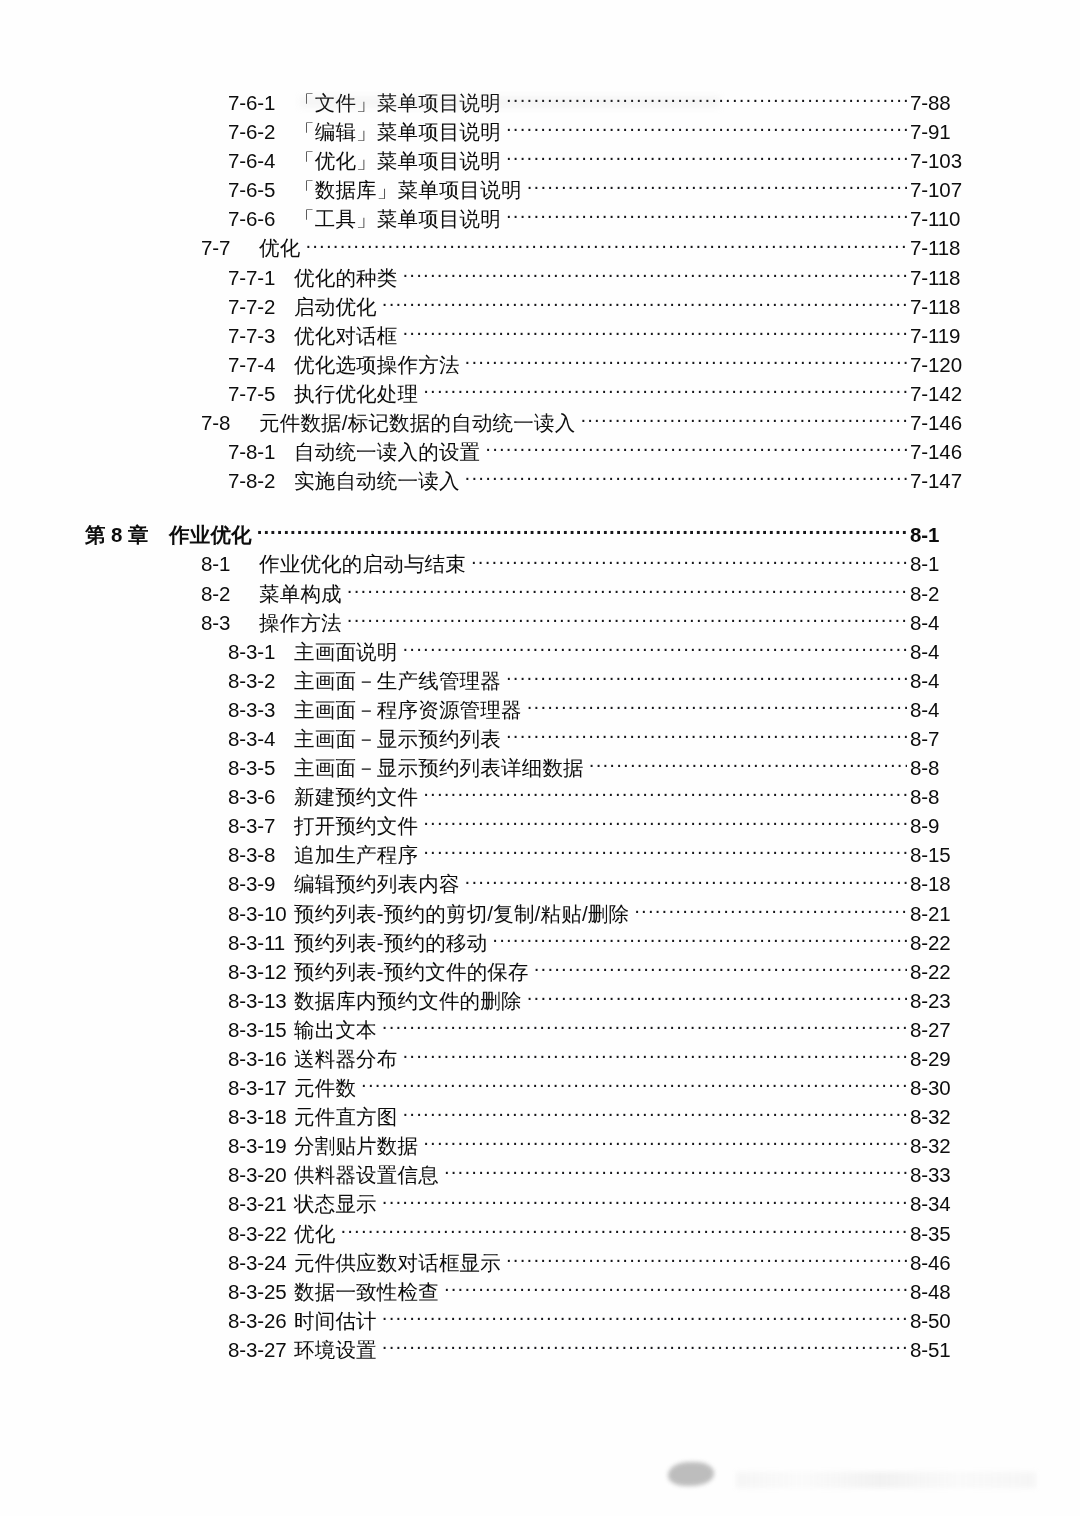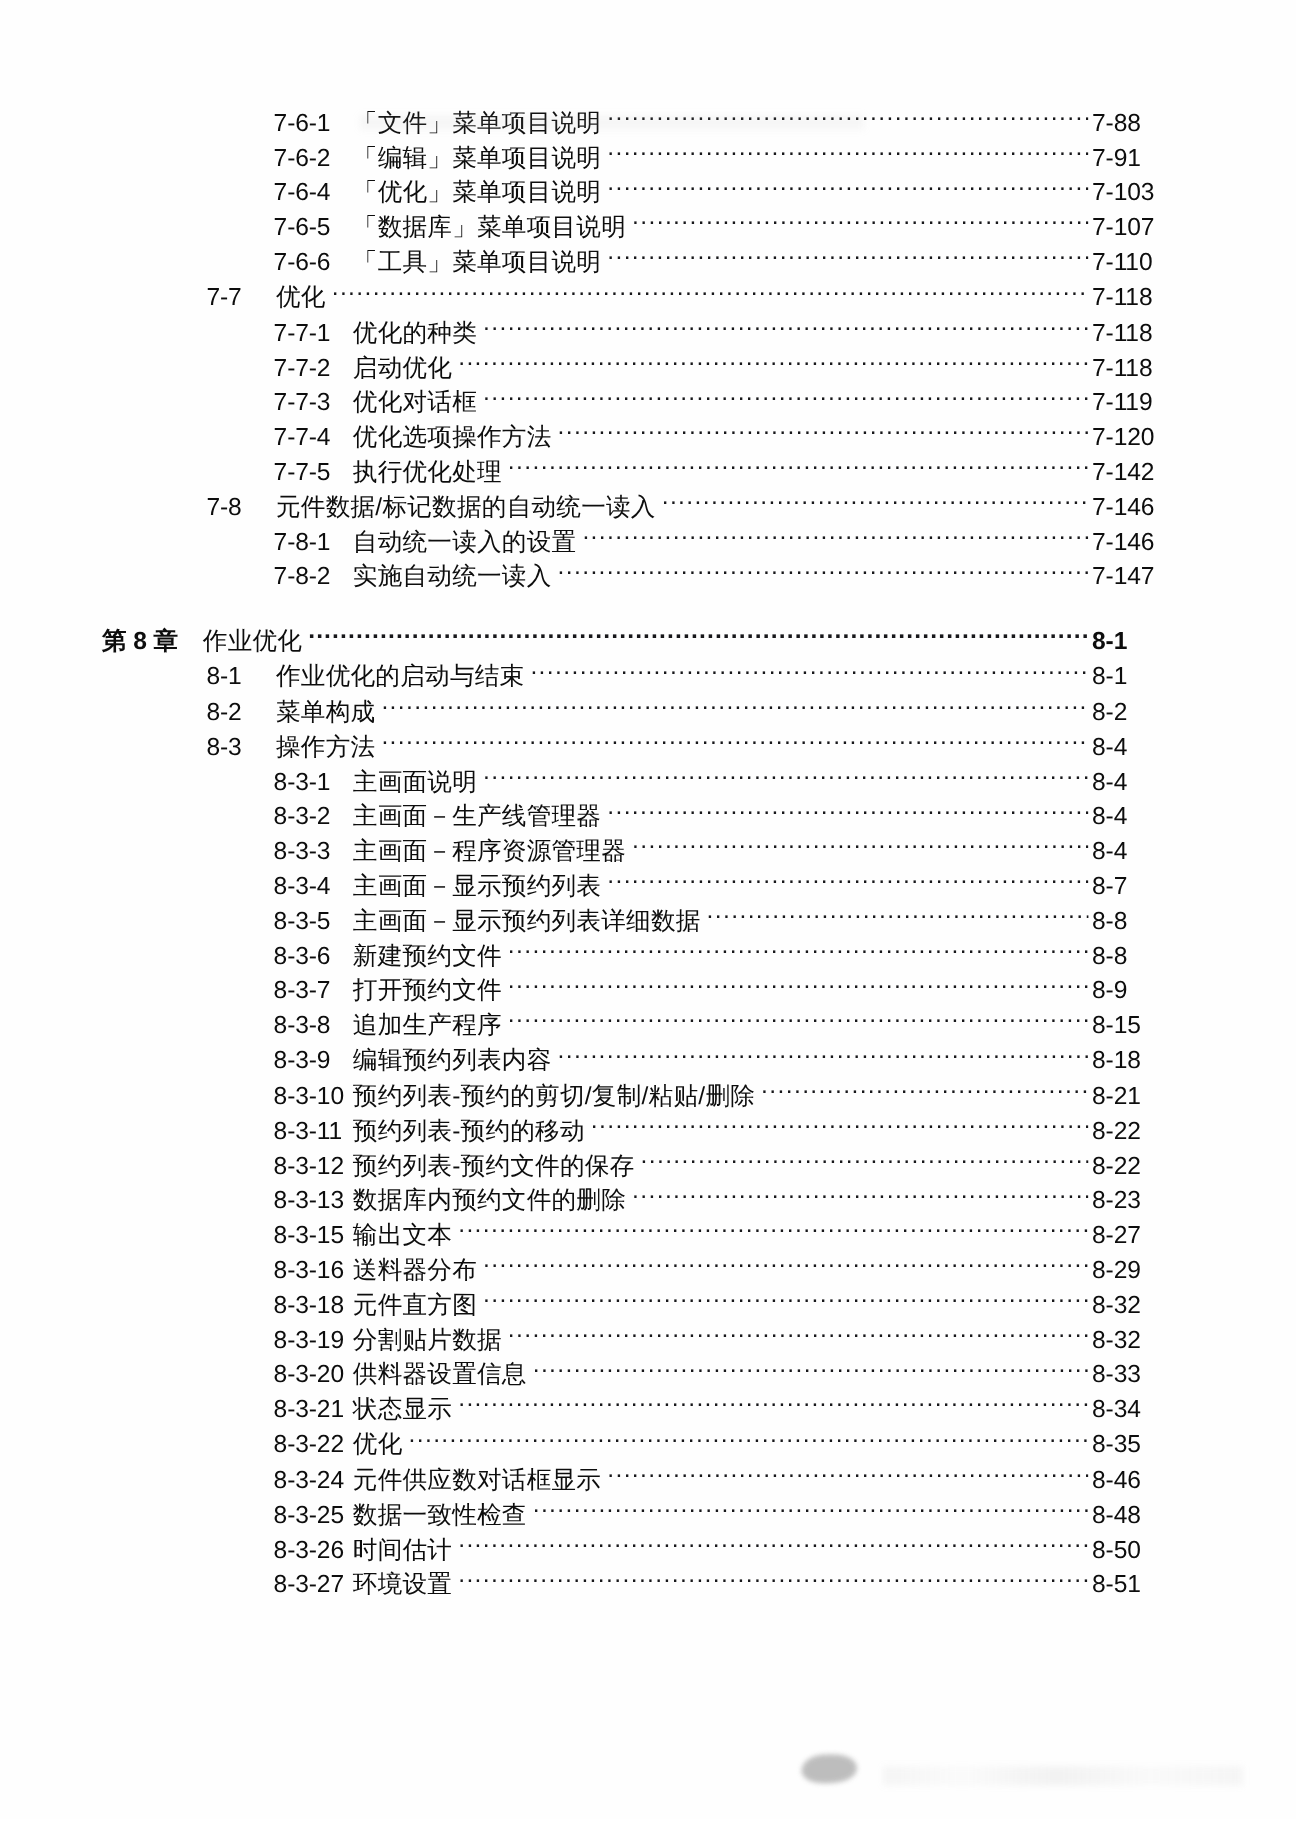--- a/index.html
+++ b/index.html
@@ -80,28 +80,28 @@
   }
 
   
   
   .lvl3 { padding-left: 228px; padding-right: 108px; }
   .lvl3 .num { width: 66px; }
   .lvl3 .pg  { min-width: 62px; }
 
   
   .lvl2 { padding-left: 172px; padding-right: 108px; }
-  .lvl2 .num { width: 58px; }
+  .lvl2 .num { width: 58px; margin-left: 29px; }
   .lvl2 .pg  { min-width: 62px; }
 
   
   .lvl1 { padding-left: 85px; padding-right: 108px; font-weight: bold; }
   .lvl1 .num { width: 84px; }
   .lvl1 .pg  { min-width: 62px; font-weight: bold; }
-  .lvl1 .title { font-weight: normal; }
+  .lvl1 .title { font-weight: bold; }
   .lvl1 .leader::after { font-weight: bold; letter-spacing: 0.95px; }
 
   .spacer { height: 25px; }
 
   
   .smudge {
     position: absolute;
     left: 668px;
     top: 1462px;
     width: 46px;
@@ -334,20 +334,26 @@
         <span class="leader"></span>
         <span class="pg">8-27</span>
       </div>
       <div class="row lvl3">
         <span class="num">8-3-16</span>
         <span class="title">送料器分布</span>
         <span class="leader"></span>
         <span class="pg">8-29</span>
       </div>
       <div class="row lvl3">
+        <span class="num">8-3-17</span>
+        <span class="title">元件数</span>
+        <span class="leader"></span>
+        <span class="pg">8-30</span>
+      </div>
+      <div class="row lvl3">
         <span class="num">8-3-18</span>
         <span class="title">元件直方图</span>
         <span class="leader"></span>
         <span class="pg">8-32</span>
       </div>
       <div class="row lvl3">
         <span class="num">8-3-19</span>
         <span class="title">分割贴片数据</span>
         <span class="leader"></span>
         <span class="pg">8-32</span>

